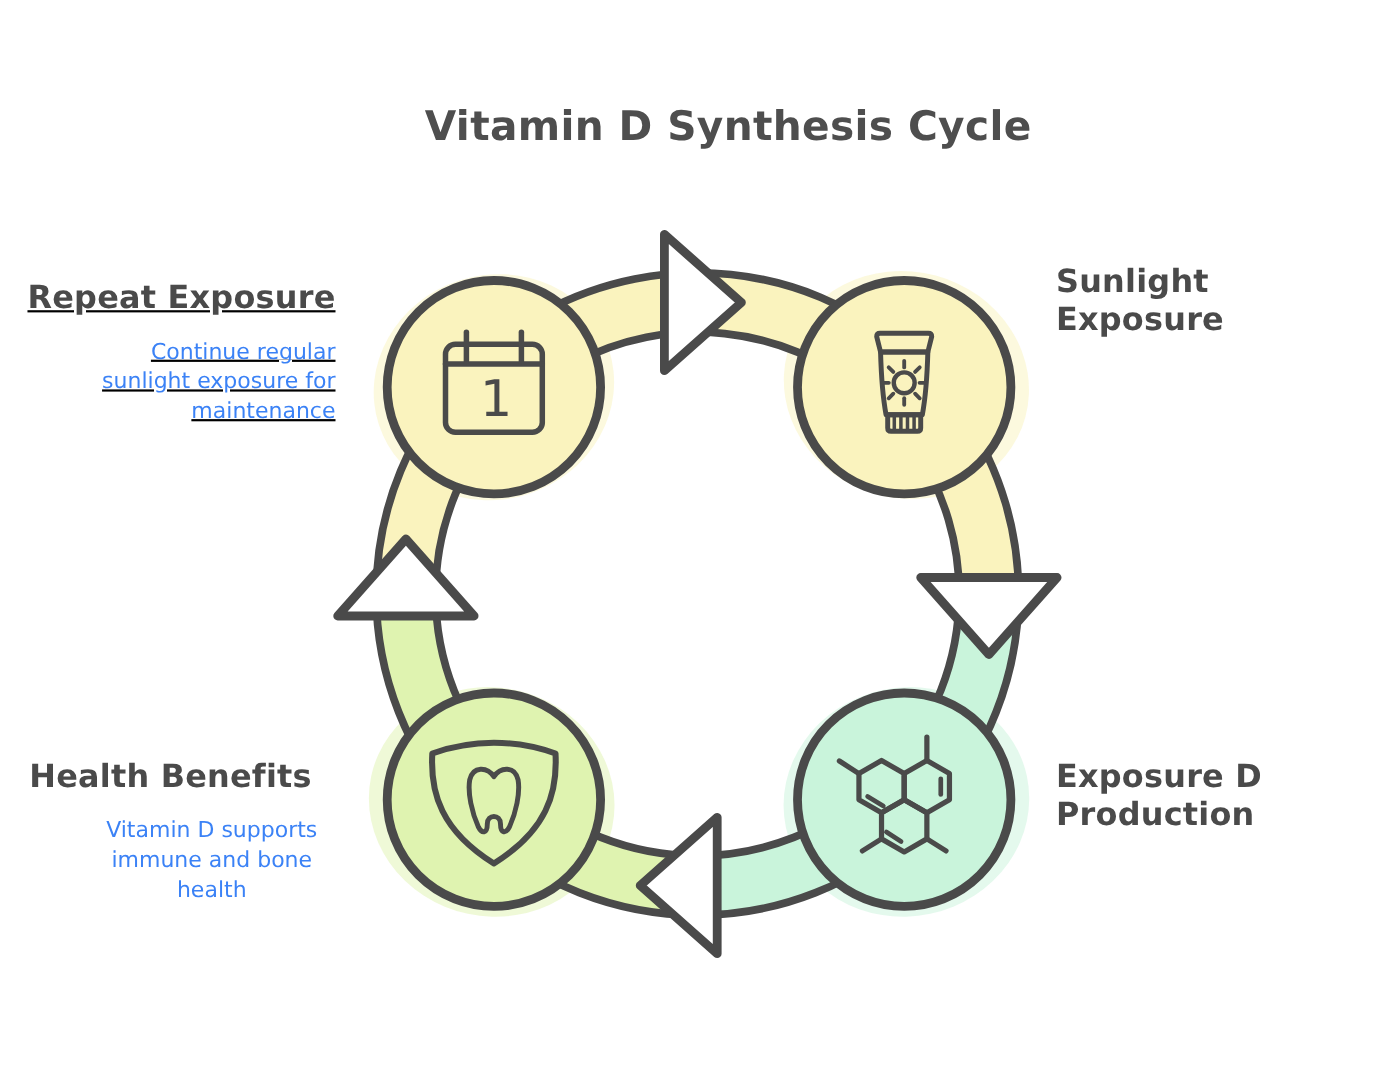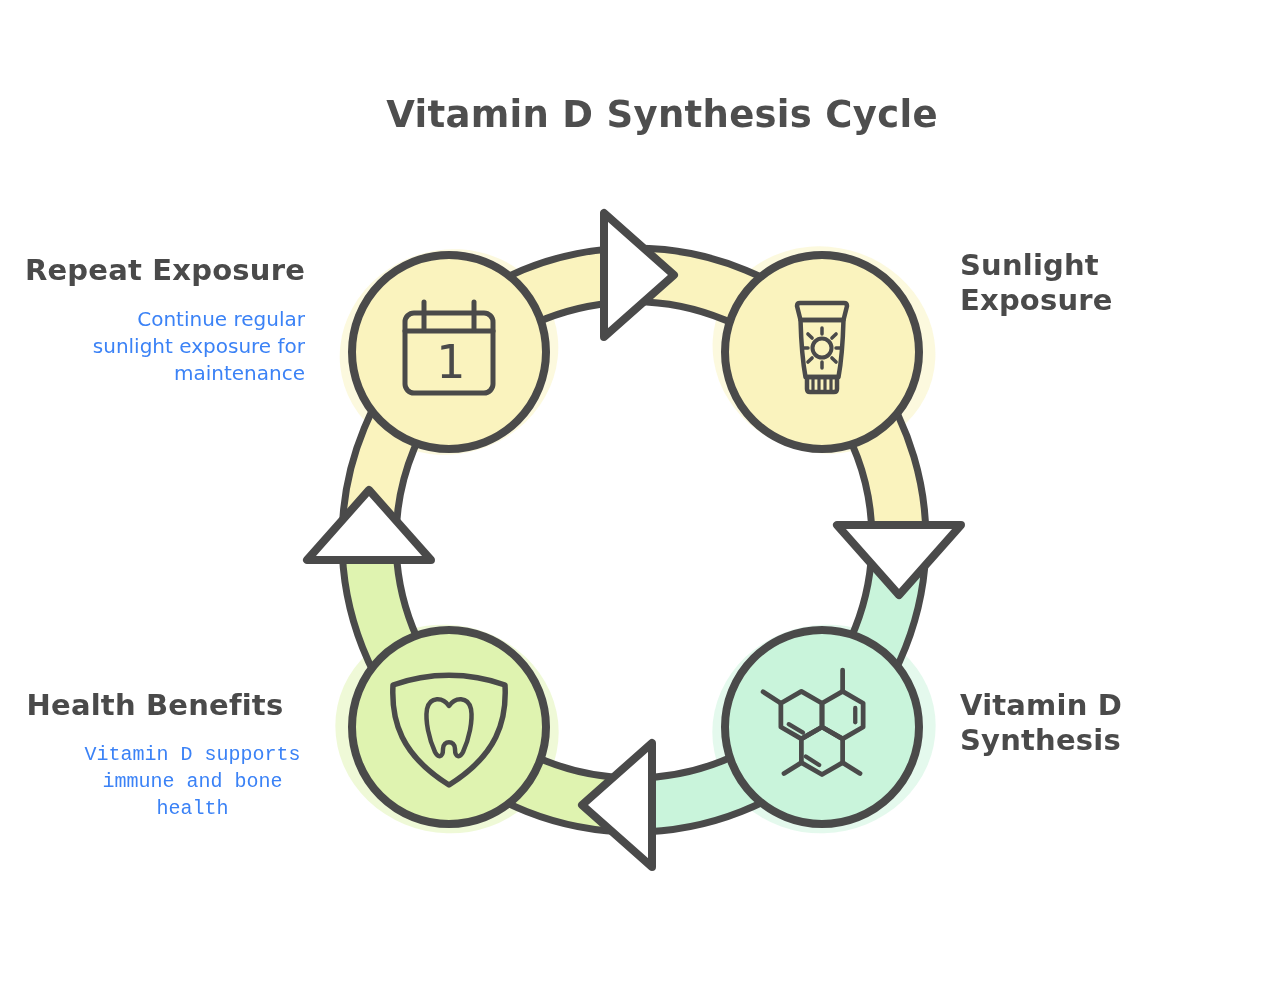--- a/index.html
+++ b/index.html
@@ -15,31 +15,31 @@
   }
   svg.cycle { position:absolute; left:0; top:0; }
   .label { position:absolute; }
   .label h2 {
     margin:0; font-size:29px; font-weight:bold; color:#4A4A4A;
     line-height:1.22; letter-spacing:0.2px;
   }
   .label p {
     margin:18px 0 0; font-size:20px; line-height:1.35; color:#3b82f6;
   }
-  .tl { top:253px; right:961px; width:300px; text-align:right; }
+  .tl { top:253px; right:961px; width:300px; text-align:right;text-decoration:underline; }
   .tl h2, .bl h2 { white-space:nowrap; }
   .tl p { width:240px; margin-left:auto; }
-  .tr { top:248px; left:960px; width:280px; text-align:left; }
+  .tr { top:238px; left:960px; width:280px; text-align:left; }
   .tr h2 { max-width:200px; }
   .tr p { max-width:265px; }
   .br { top:688px; left:960px; width:280px; text-align:left; }
   .br h2 { max-width:210px; }
   .br p { max-width:252px; }
   .bl { top:688px; right:961px; width:300px; text-align:center; }
-  .bl p { width:225px; margin-left:auto;font-family:Liberation Mono, monospace; }
+  .bl p { width:225px; margin-left:auto; }
   .ink { stroke:#4A4A4A; fill:none; stroke-linecap:round; stroke-linejoin:round; }
 </style>
 </head>
 <body>
 
 <div class="canvas">
 
   <h1 class="title">Vitamin D Synthesis Cycle</h1>
 
   <svg class="cycle" width="1266" height="983" viewBox="0 0 1266 983">
@@ -115,21 +115,21 @@
   <div class="label tl">
     <h2>Repeat Exposure</h2>
     <p>Continue regular sunlight exposure for maintenance</p>
   </div>
 
   <div class="label tr">
     <h2>Sunlight Exposure</h2>
   </div>
 
   <div class="label br">
-    <h2>Vitamin D Synthesis</h2>
+    <h2>Exposure D Production</h2>
   </div>
 
   <div class="label bl">
     <h2>Health Benefits</h2>
     <p>Vitamin D supports immune and bone health</p>
   </div>
 
 </div>
 
 </body></html>

